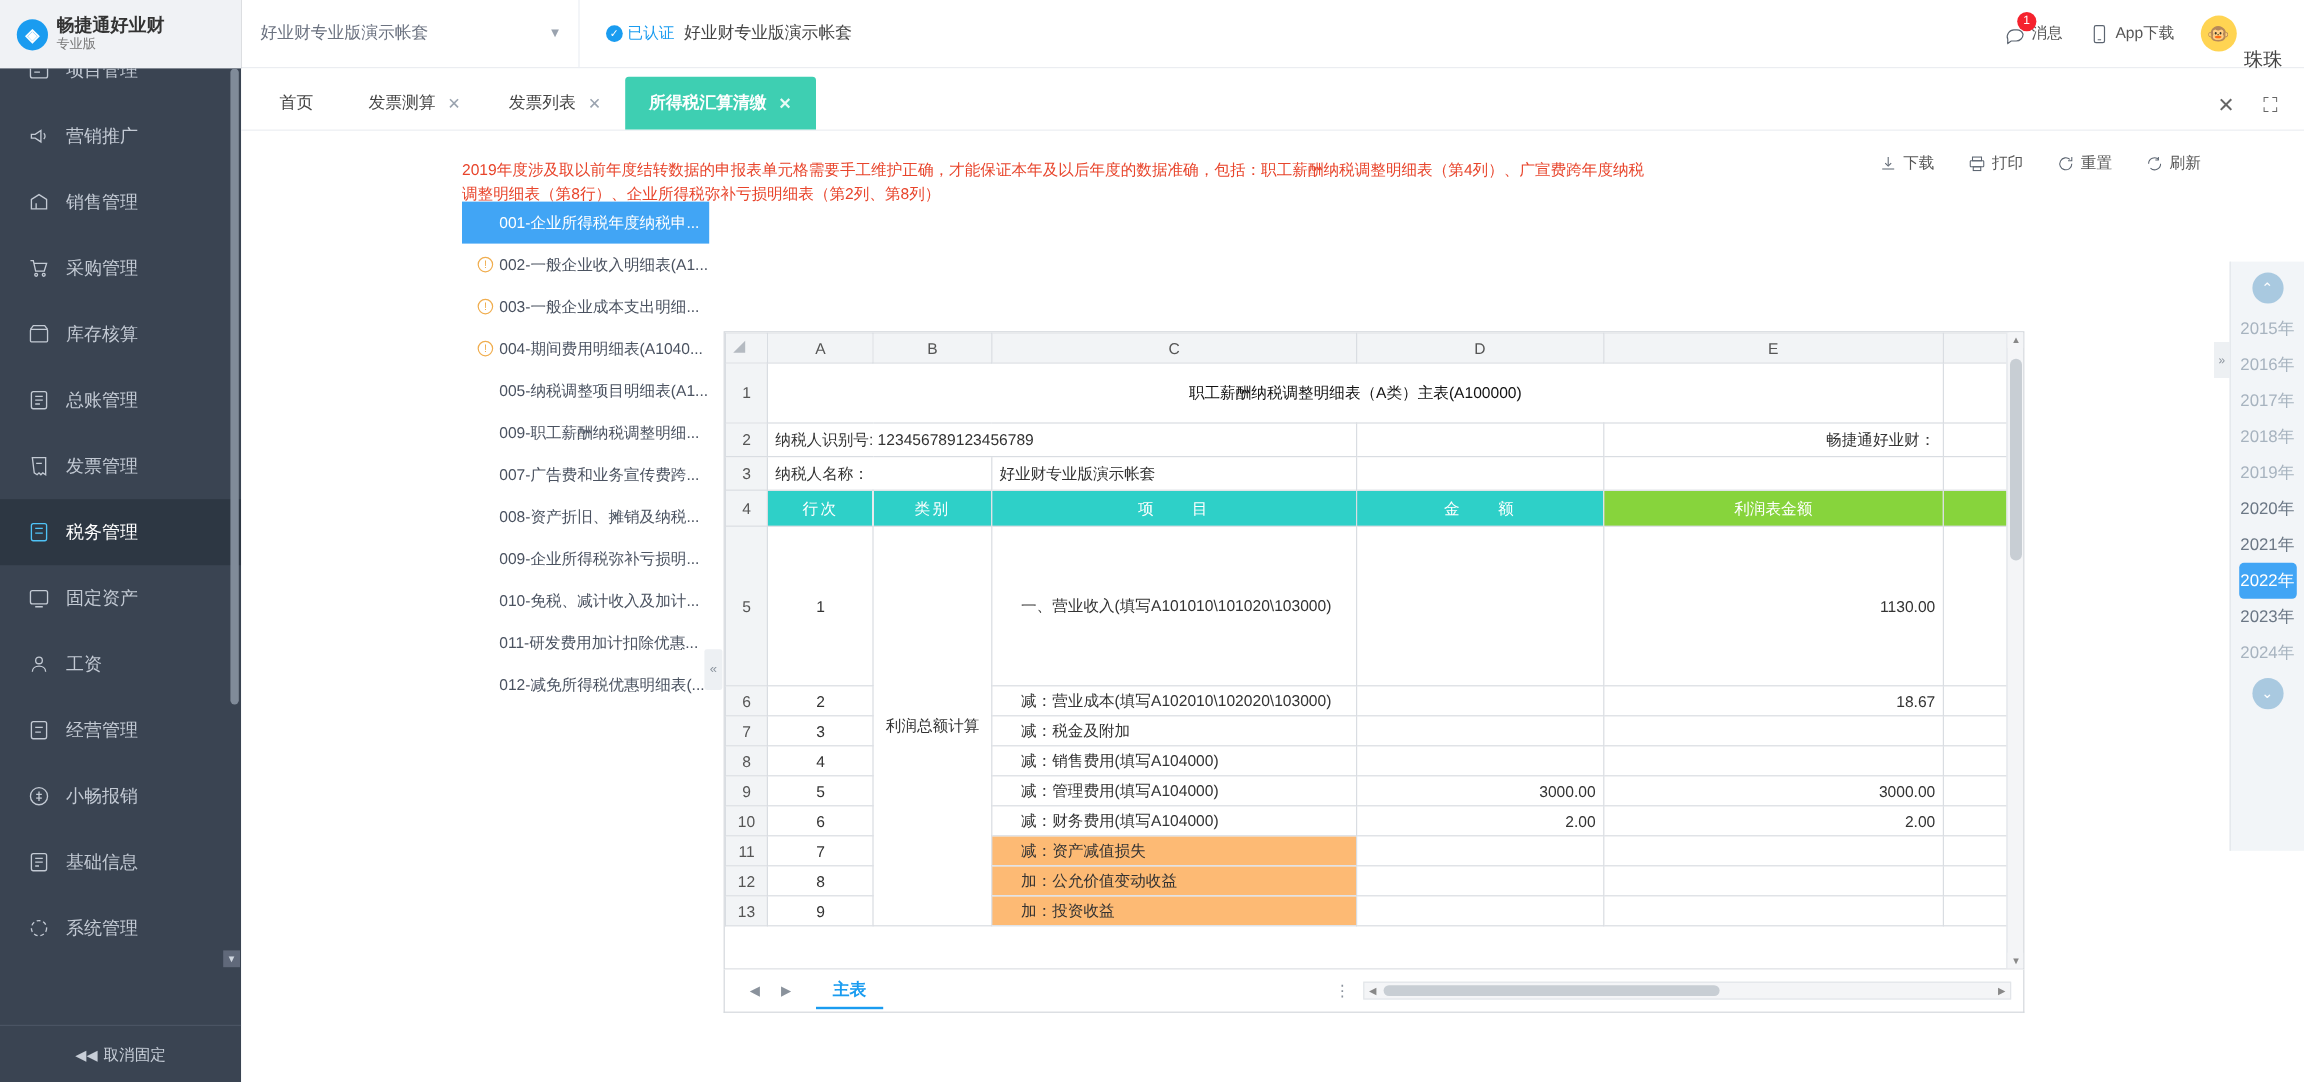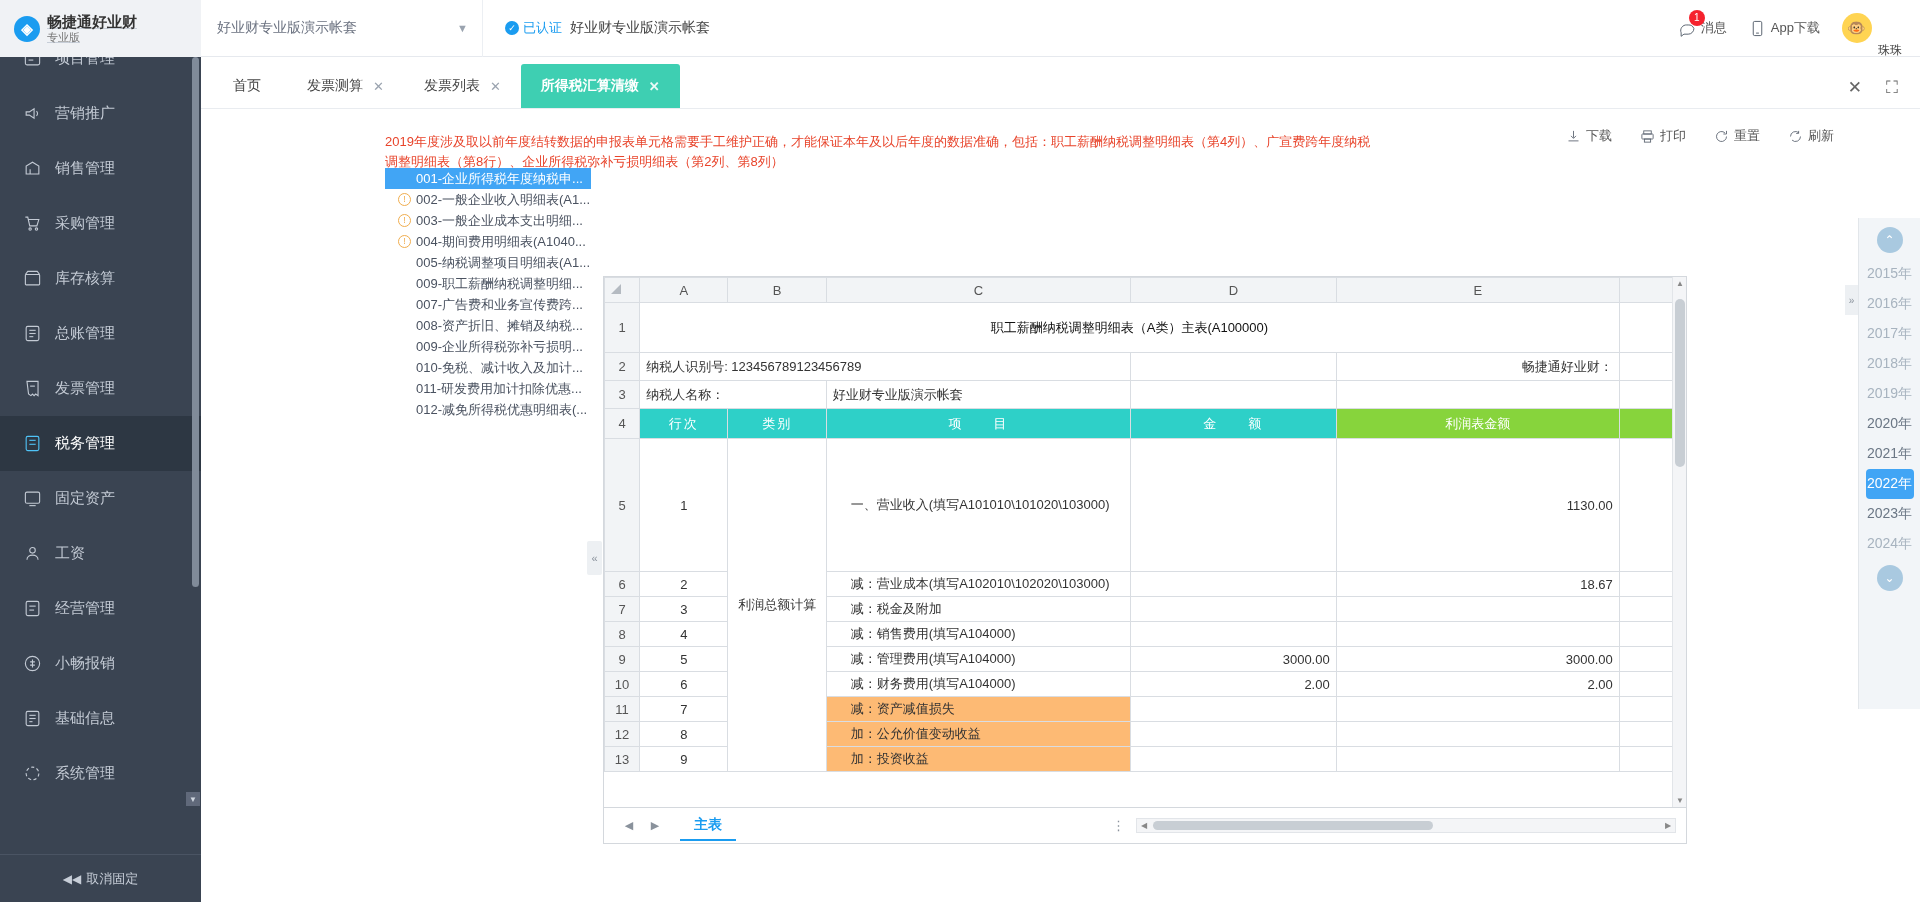--- a/index.html
+++ b/index.html
@@ -30,21 +30,21 @@
     padding-left: 14px;
     position: relative;
   }
   .brand-logo {
     width: 26px; height: 26px; border-radius: 50%;
     background: #1a9cf0; color: #fff;
     display: flex; align-items: center; justify-content: center;
     font-size: 15px; font-weight: bold;
     flex: 0 0 26px;
   }
-  .brand-text { margin-left: 7px; line-height: 1.15; text-decoration: underline; }
+  .brand-text { margin-left: 7px; line-height: 1.15; }
   .brand-main { font-size: 15px; color: #333; font-weight: bold; }
   .brand-sub { font-size: 11px; color: #777; margin-top: 1px; }
 
   .nav {
     flex: 1;
     overflow: hidden;
     position: relative;
     padding-top: 0;
   }
   .nav-scroll { position: absolute; inset: 0; overflow: hidden; }
@@ -154,21 +154,21 @@
     font-size: 10px; line-height: 16px; text-align: center;
     padding: 0 4px;
   }
   .avatar-wrap { display: flex; align-items: center; gap: 6px; cursor: pointer; }
   .avatar {
     width: 30px; height: 30px; border-radius: 50%;
     background: #ffd452;
     display: flex; align-items: center; justify-content: center;
     font-size: 15px;
   }
-  .avatar-name { font-size: 12px; color: #444; margin-top: 44px; }
+  .avatar-name { font-size: 16px; color: #444; margin-top: 44px; }
 
   
   .tabbar {
     height: 52px;
     background: #fff;
     border-bottom: 1px solid #e9ecf0;
     display: flex;
     align-items: flex-end;
     padding-left: 6px;
     position: relative;
@@ -215,21 +215,21 @@
   .tool svg { width: 15px; height: 15px; stroke: #5b6470; fill: none; stroke-width: 1.4; }
 
   
   .doclist {
     position: absolute;
     left: 184px; top: 59px;
     width: 206px; height: 500px;
     background: #fff;
   }
   .doc-item {
-    height: 21px;
+    height: 35px;
     display: flex; align-items: center;
     padding-left: 13px;
     font-size: 13px;
     color: #4a5260;
     cursor: pointer;
     white-space: nowrap;
     overflow: hidden;
   }
   .doc-item.active { background: #41a5f5; color: #fff; }
   .doc-item .warn {

